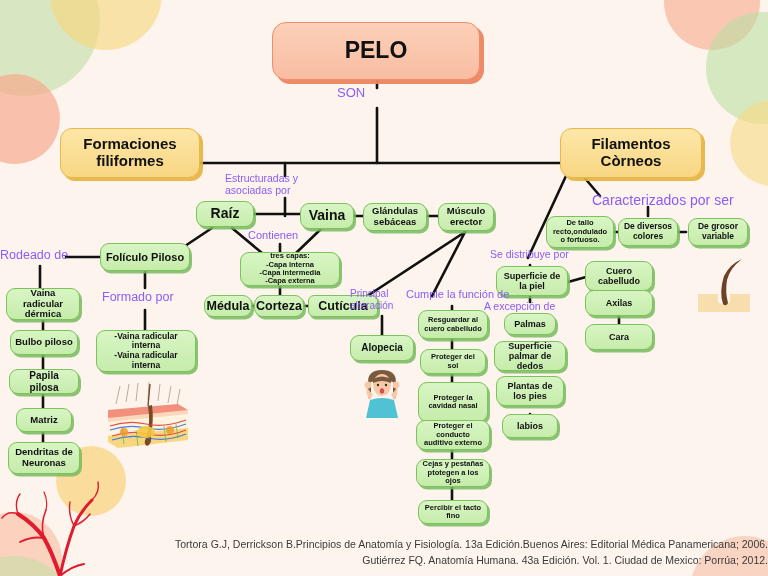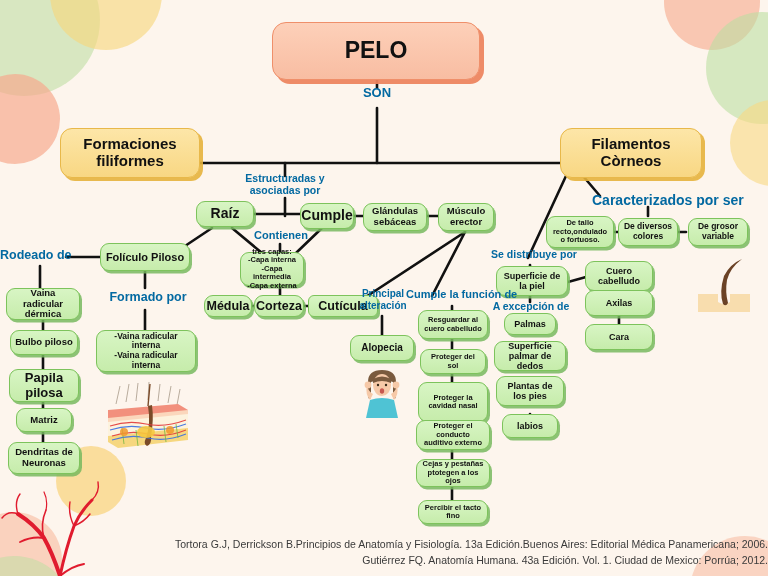--- a/index.html
+++ b/index.html
@@ -44,22 +44,22 @@
   }
   .salmon {
     background:#fbc6ad;
     border:1.6px solid #ef8f6a;
     box-shadow:4px 4px 0 rgba(237,133,96,0.95);
     background-image:linear-gradient(#fdd0b9,#f8bda2);
   }
   
   .elabel {
     position:absolute; z-index:6;
-    color:#0369a1; text-align:center; line-height:1.15;
-    font-weight:bold; white-space:nowrap;
+    color:#8b5cf6; text-align:left; line-height:1.15;
+    font-weight:normal; white-space:nowrap;
   }
   .multiline { white-space:normal; }
 
   .cite {
     position:absolute; left:0; width:768px; text-align:right;
     color:#3a3a3a; font-size:10.5px; z-index:8;
   }
 
   .art { position:absolute; z-index:4; }
 </style>
@@ -195,33 +195,33 @@
     <span>Se distribuye por</span>
   </div>
   <div class="elabel" style="left:484px;top:300px;width:94px;font-size:10.5px;">
     <span>A excepción de</span>
   </div>
 
   <div class="node green" style="left:196px;top:201px;width:58px;height:26px;font-size:14px;">
     <span>Raíz</span>
   </div>
   <div class="node green" style="left:300px;top:203px;width:54px;height:26px;font-size:14px;">
-    <span>Cumple</span>
+    <span>Vaina</span>
   </div>
   <div class="node green" style="left:363px;top:203px;width:64px;height:28px;font-size:9.5px;">
     <span>Glándulas sebáceas</span>
   </div>
   <div class="node green" style="left:438px;top:203px;width:56px;height:28px;font-size:9.5px;">
     <span>Músculo erector</span>
   </div>
   <div class="node green" style="left:100px;top:243px;width:90px;height:28px;font-size:11px;">
     <span>Folículo Piloso</span>
   </div>
 
-  <div class="node green" style="left:240px;top:252px;width:64px;height:34px;font-size:7.5px;flex-direction:column;">
+  <div class="node green" style="left:240px;top:252px;width:100px;height:34px;font-size:7.5px;flex-direction:column;">
     <span>tres capas:</span>
     <span>-Capa interna</span>
     <span>-Capa intermedia</span>
     <span>-Capa externa</span>
   </div>
 
   <div class="node green" style="left:204px;top:295px;width:48px;height:22px;font-size:12.5px;">
     <span>Médula</span>
   </div>
   <div class="node green" style="left:254px;top:295px;width:50px;height:22px;font-size:12.5px;">
@@ -230,21 +230,21 @@
   <div class="node green" style="left:308px;top:295px;width:70px;height:22px;font-size:12.5px;border-radius:6px;">
     <span>Cutícula</span>
   </div>
 
   <div class="node green" style="left:6px;top:288px;width:74px;height:32px;font-size:9.5px;">
     <span>Vaina radicular dérmica</span>
   </div>
   <div class="node green" style="left:10px;top:330px;width:68px;height:25px;font-size:9.5px;">
     <span>Bulbo piloso</span>
   </div>
-  <div class="node green" style="left:9px;top:369px;width:70px;height:33px;font-size:13px;">
+  <div class="node green" style="left:9px;top:369px;width:70px;height:25px;font-size:10px;">
     <span>Papila pilosa</span>
   </div>
   <div class="node green" style="left:16px;top:408px;width:56px;height:24px;font-size:9.5px;">
     <span>Matriz</span>
   </div>
   <div class="node green" style="left:8px;top:442px;width:72px;height:32px;font-size:9.5px;">
     <span>Dendritas de Neuronas</span>
   </div>
 
   <div class="node green" style="left:96px;top:330px;width:100px;height:42px;font-size:8.5px;flex-direction:column;">

